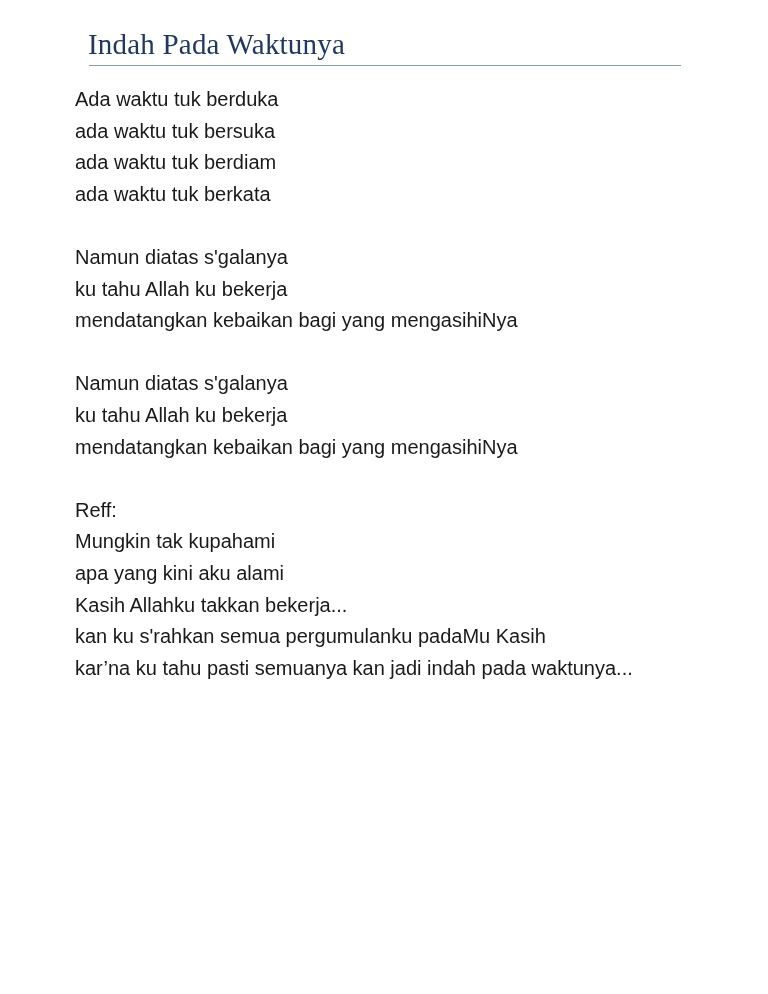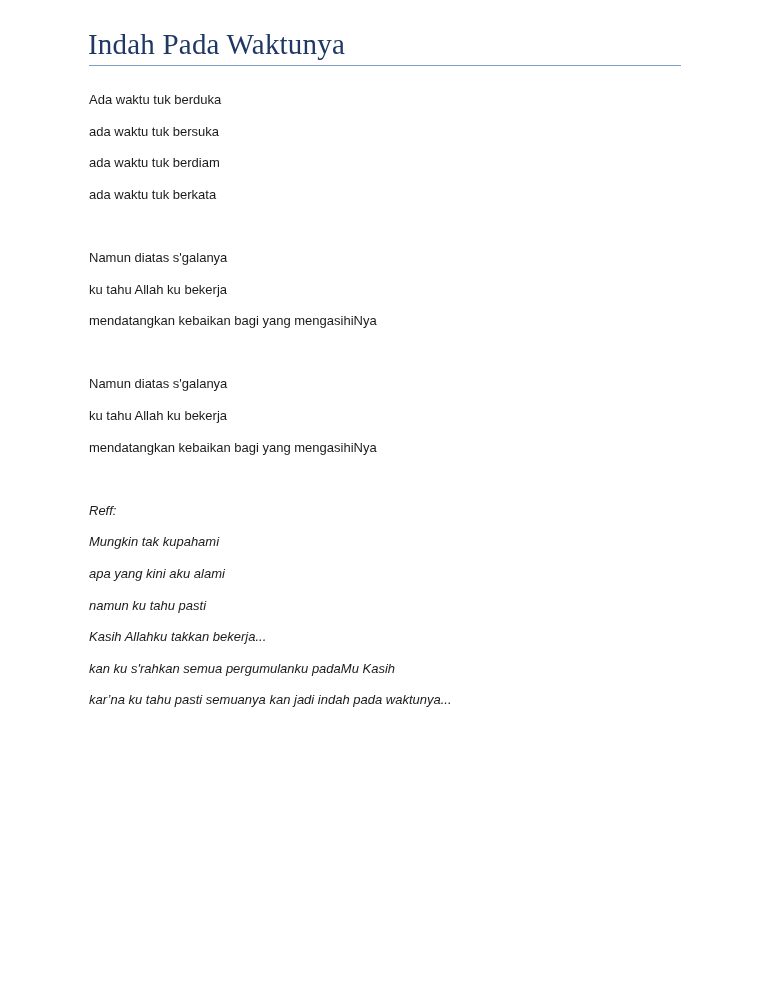--- a/index.html
+++ b/index.html
@@ -37,35 +37,34 @@
   .title-rule {
     position: absolute;
     left: 89px;
     top: 65px;
     width: 592px;
     height: 0;
     border-top: 1.6px solid #7f9fc6;
   }
   .lyrics {
     position: absolute;
-    left: 89px;
+    left: 75px;
     top: 84px;
     width: 640px;
-    font-size: 13px;
+    font-size: 20px;
     line-height: 31.6px;
     color: #1a1a1a;
     font-weight: 400;
   }
   .stanza {
     margin: 0 0 31.6px 0;
     padding: 0;
   }
   .stanza:last-child {
     margin-bottom: 16px;
-    font-style: italic;
   }
   .lyric-line {
     display: block;
     white-space: pre;
   }
 </style>
 </head>
 <body>
 
 <div class="page">
@@ -93,21 +92,20 @@
     <div class="stanza">
       <span class="lyric-line">Namun diatas s'galanya</span>
       <span class="lyric-line">ku tahu Allah ku bekerja</span>
       <span class="lyric-line">mendatangkan kebaikan bagi yang mengasihiNya</span>
     </div>
 
     <div class="stanza">
       <span class="lyric-line">Reff:</span>
       <span class="lyric-line">Mungkin tak kupahami</span>
       <span class="lyric-line">apa yang kini aku alami</span>
-      <span class="lyric-line">namun ku tahu pasti</span>
       <span class="lyric-line">Kasih Allahku takkan bekerja...</span>
       <span class="lyric-line">kan ku s'rahkan semua pergumulanku padaMu Kasih</span>
       <span class="lyric-line">kar’na ku tahu pasti semuanya kan jadi indah pada waktunya...</span>
     </div>
 
   </div>
 
 </div>
 
 </body></html>

